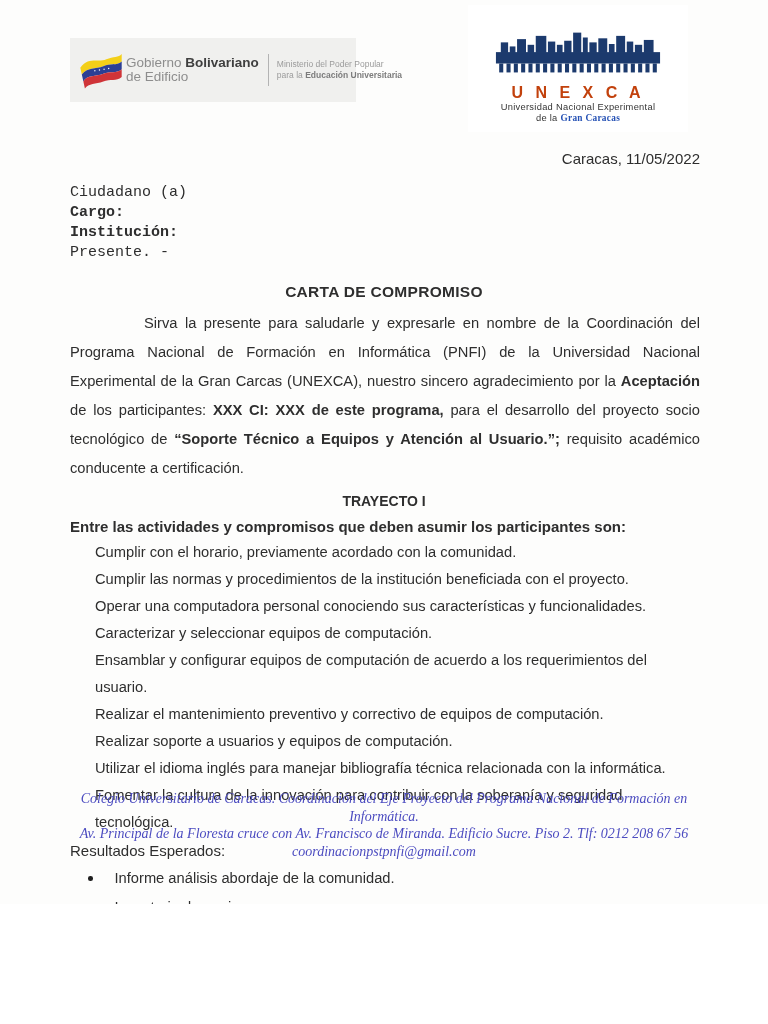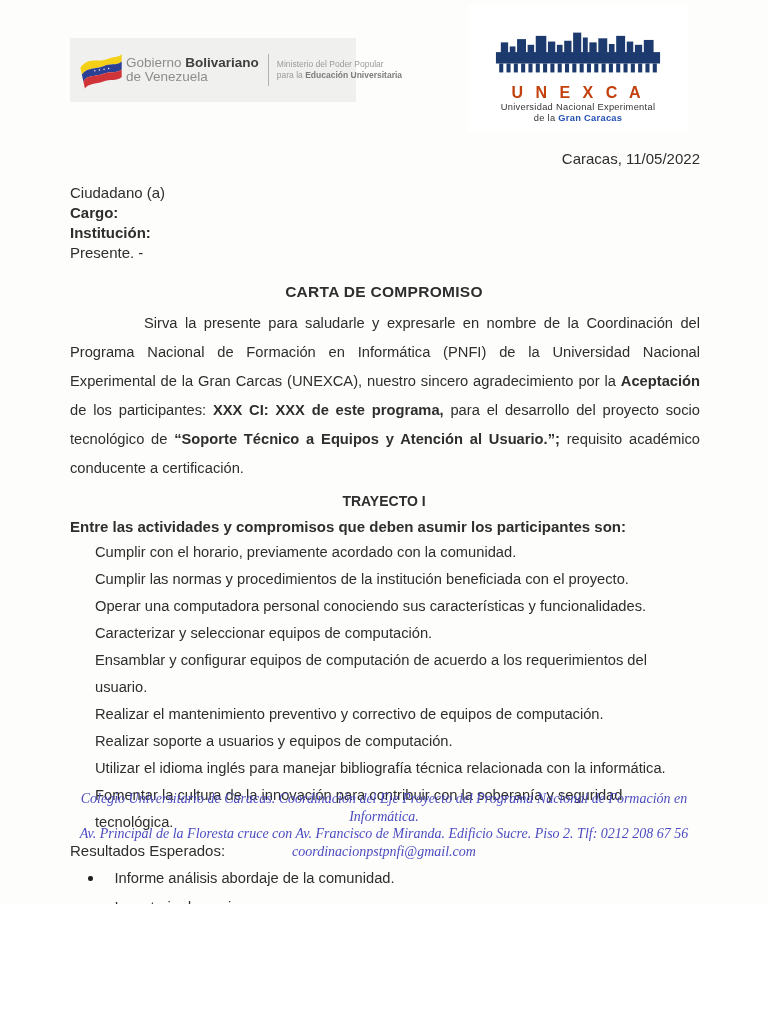--- a/index.html
+++ b/index.html
@@ -28,24 +28,24 @@
     position:absolute;left:468px;top:5px;width:220px;height:127px;background:#ffffff;
     display:flex;flex-direction:column;align-items:center;justify-content:flex-end;
     box-sizing:border-box;padding-bottom:7px;
   }
   .skyline{width:188px;height:52px;}
   .unexca-acronym{
     font-weight:700;font-size:16px;letter-spacing:4px;color:#c2410c;
     margin-top:1px;white-space:nowrap;
   }
   .unexca-sub{font-size:9.3px;color:#343434;letter-spacing:.3px;line-height:1.25;white-space:nowrap;}
-  .unexca-sub .b{color:#2450b4;}
+  .unexca-sub .b{color:#2450b4;font-family:Liberation Serif, serif;}
   
   .date-line{margin:16px 68px 0 70px;text-align:right;font-size:15px;}
-  .recipient{margin:16px 68px 0 70px;font-size:15px;line-height:20px;}
+  .recipient{margin:16px 68px 0 70px;font-size:15px;line-height:20px;font-family:Liberation Mono, monospace;}
   .letter-title{margin-top:20px;text-align:center;font-size:15.5px;font-weight:700;letter-spacing:.3px;}
   .intro{margin:8px 68px 0 70px;line-height:29px;text-align:justify;text-indent:74px;}
   .trayecto-heading{margin-top:10px;text-align:center;font-weight:700;font-size:14px;}
   .activities-heading{margin:9px 68px 0 70px;font-weight:700;font-size:15px;}
   .activities{margin:4px 68px 0 95px;}
   .activity{line-height:27px;}
   .activity.justify-hang{text-align:justify;padding-left:20px;text-indent:-20px;}
   .results-heading{margin:6px 68px 0 70px;font-weight:400;font-size:15px;}
   .bullets{margin:2px 68px 0 88px;}
   .bullet-row{display:flex;margin-top:10px;line-height:19px;}
@@ -69,21 +69,21 @@
         <path d="M3,23 C14,8 27,17 37,12 C46,8 53,10 57,5 L57,15 C50,21 42,17 33,21 C23,25 12,22 5,32 Z" fill="#f3cf18"></path>
         <path d="M5,32 C12,22 23,25 33,21 C42,17 50,21 57,15 L57,25 C50,31 42,27 33,31 C23,35 12,32 7,41 Z" fill="#2b3f94"></path>
         <path d="M7,41 C12,32 23,35 33,31 C42,27 50,31 57,25 L57,35 C50,41 42,37 33,41 C23,45 14,43 9,50 Z" fill="#cf3438"></path>
         <circle cx="22" cy="27" r="0.9" fill="#fff"></circle>
           <circle cx="28" cy="26" r="0.9" fill="#fff"></circle>
         <circle cx="34" cy="25" r="0.9" fill="#fff"></circle>
           <circle cx="40" cy="24" r="0.9" fill="#fff"></circle>
       </svg>
       <div class="gov-text">
         <div class="gov-line1"><span>Gobierno </span><span class="b">Bolivariano</span></div>
-        <div class="gov-line2">de Venezuela</div>
+        <div class="gov-line2">de Edificio</div>
       </div>
       <div class="gov-divider"></div>
       <div class="ministry">
         <div>Ministerio del Poder Popular</div>
         <div><span>para la </span><span class="b">Educación Universitaria</span></div>
       </div>
     </div>
 
     <div class="unexca">
       <svg class="skyline" viewBox="0 0 210 64" xmlns="http://www.w3.org/2000/svg" fill="#1c3a6d">

